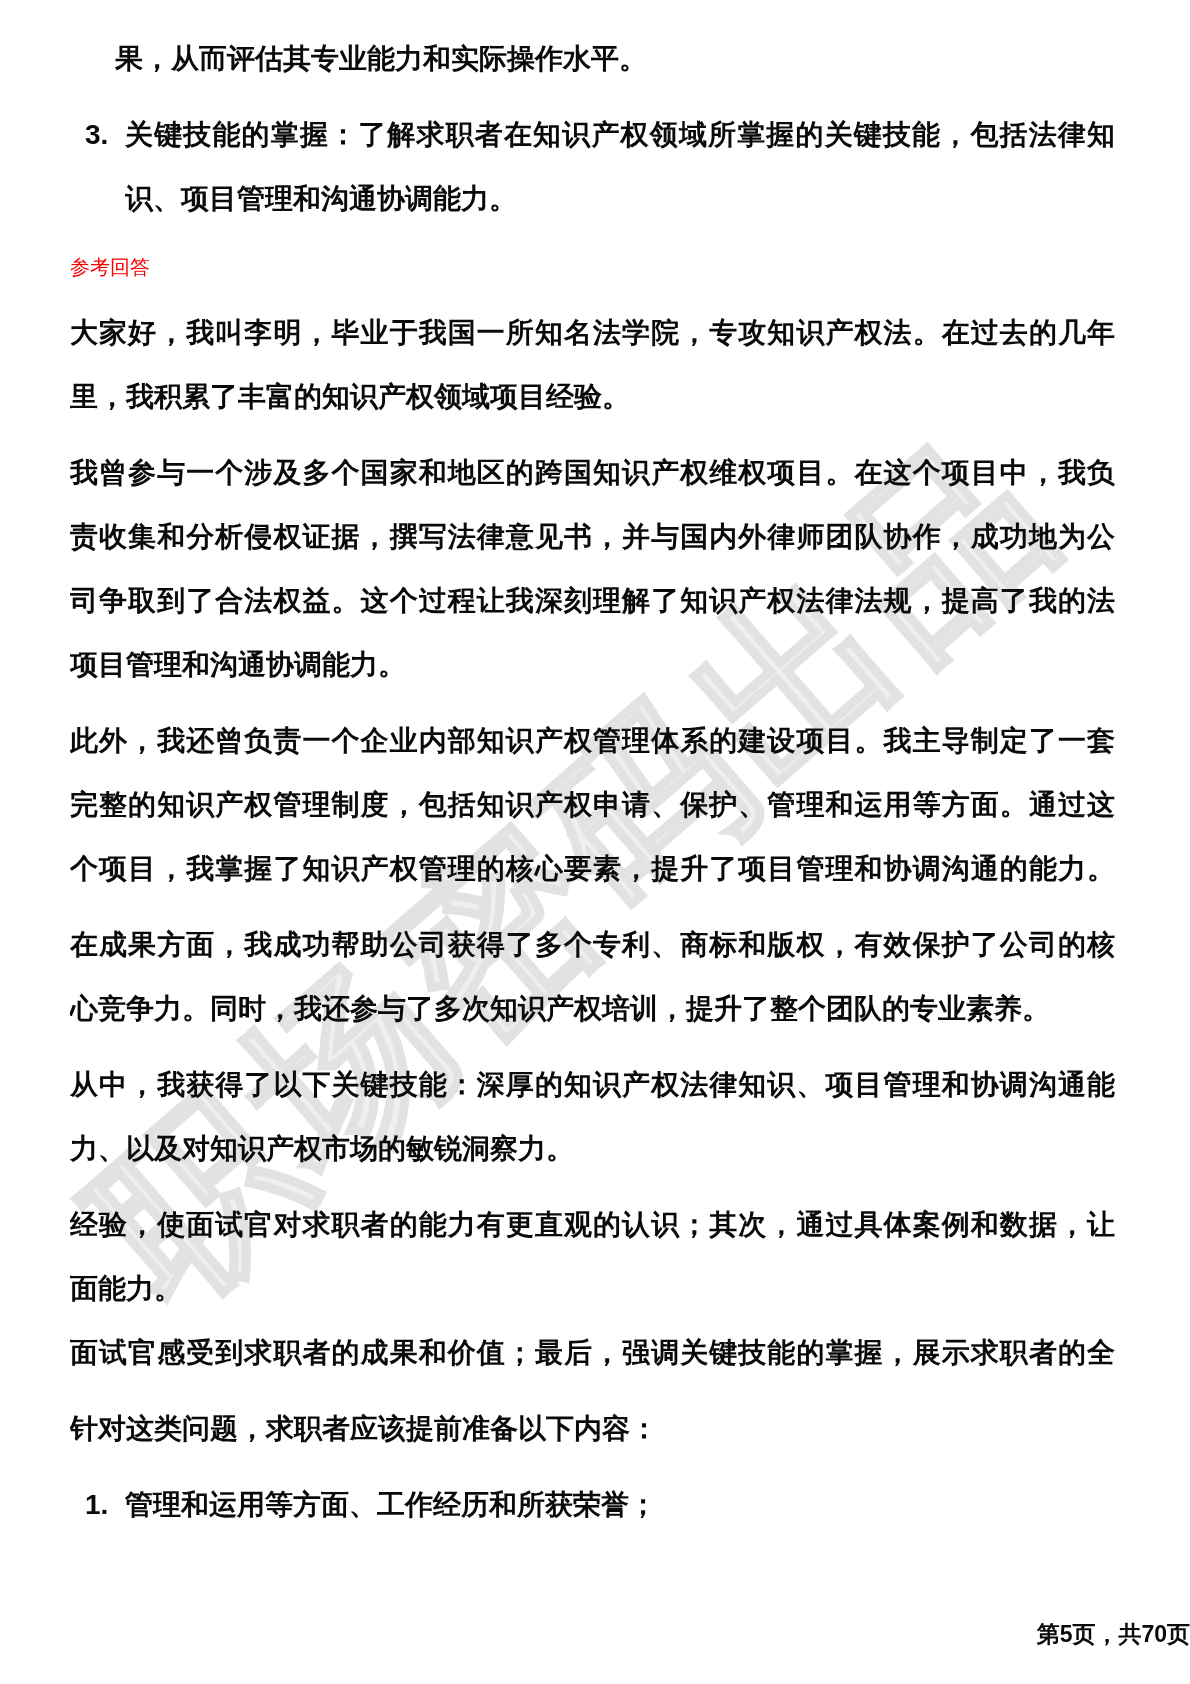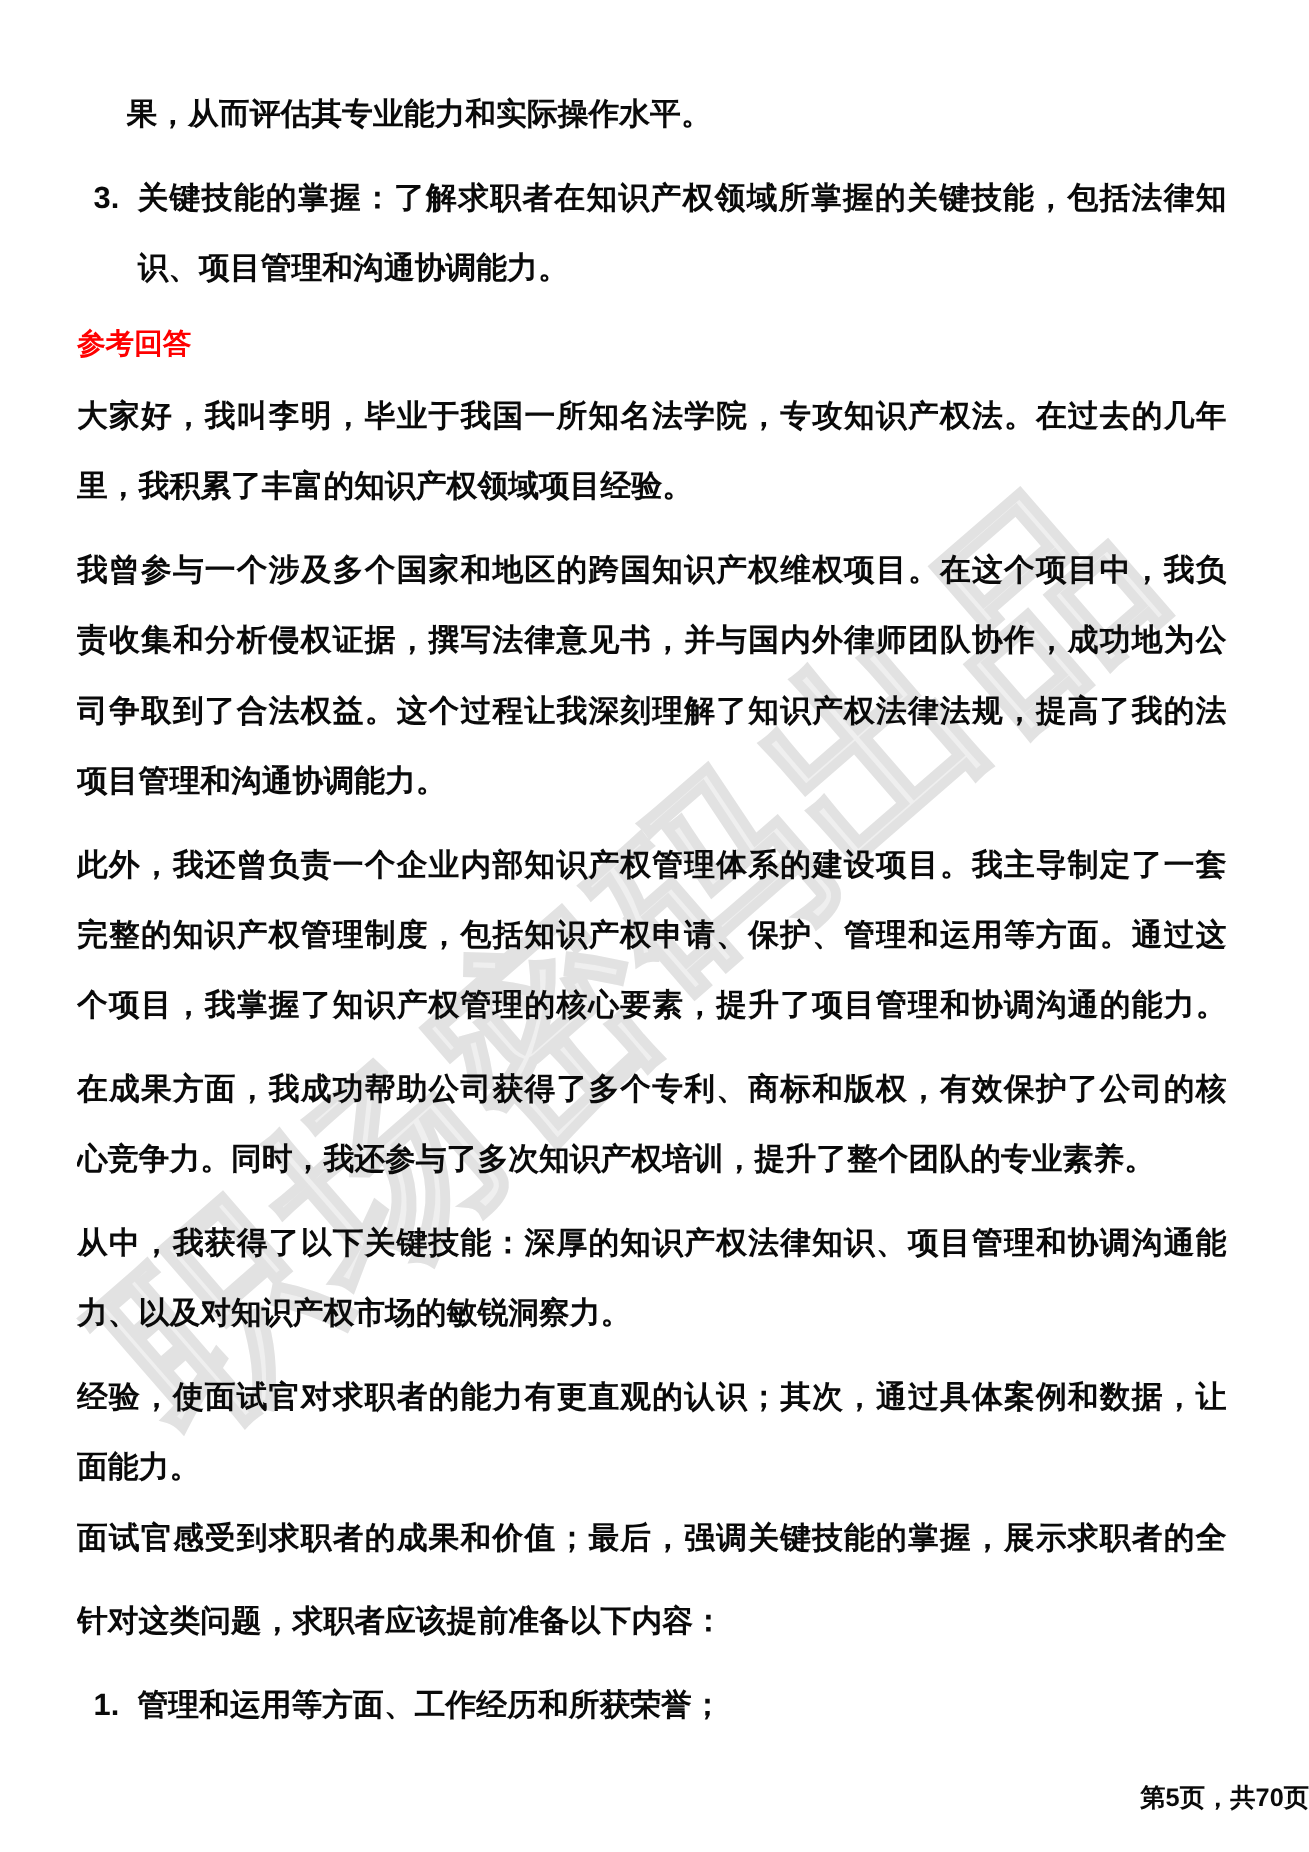--- a/index.html
+++ b/index.html
@@ -27,21 +27,21 @@
     letter-spacing: 8px;
     white-space: nowrap;
     color: #efefef;
     -webkit-text-stroke: 3px #e2e2e2;
     user-select: none;
     pointer-events: none;
   }
   .content {
     position: relative;
     z-index: 1;
-    padding: 72px 75px 0 70px;
+    padding: 27px 75px 0 70px;
   }
   .line {
     font-size: 28px;
     line-height: 64px;
     height: 64px;
     font-weight: 600;
     color: #0a0a0a;
     text-align: justify;
     overflow: hidden;
   }
@@ -60,24 +60,24 @@
     position: absolute;
     left: 15px;
     top: 0;
     font-size: 28px;
     line-height: 64px;
     font-weight: 600;
     color: #0a0a0a;
   }
   .heading {
     margin: 14px 0 12px 0;
-    font-size: 26px;
+    font-size: 20px;
     line-height: 44px;
     height: 44px;
-    font-weight: bold;
+    font-weight: normal;
     color: #fe0000;
   }
   .footer {
     position: absolute;
     z-index: 1;
     left: 0;
     right: 0;
     bottom: 34px;
     text-align: right;
     font-size: 23px;

